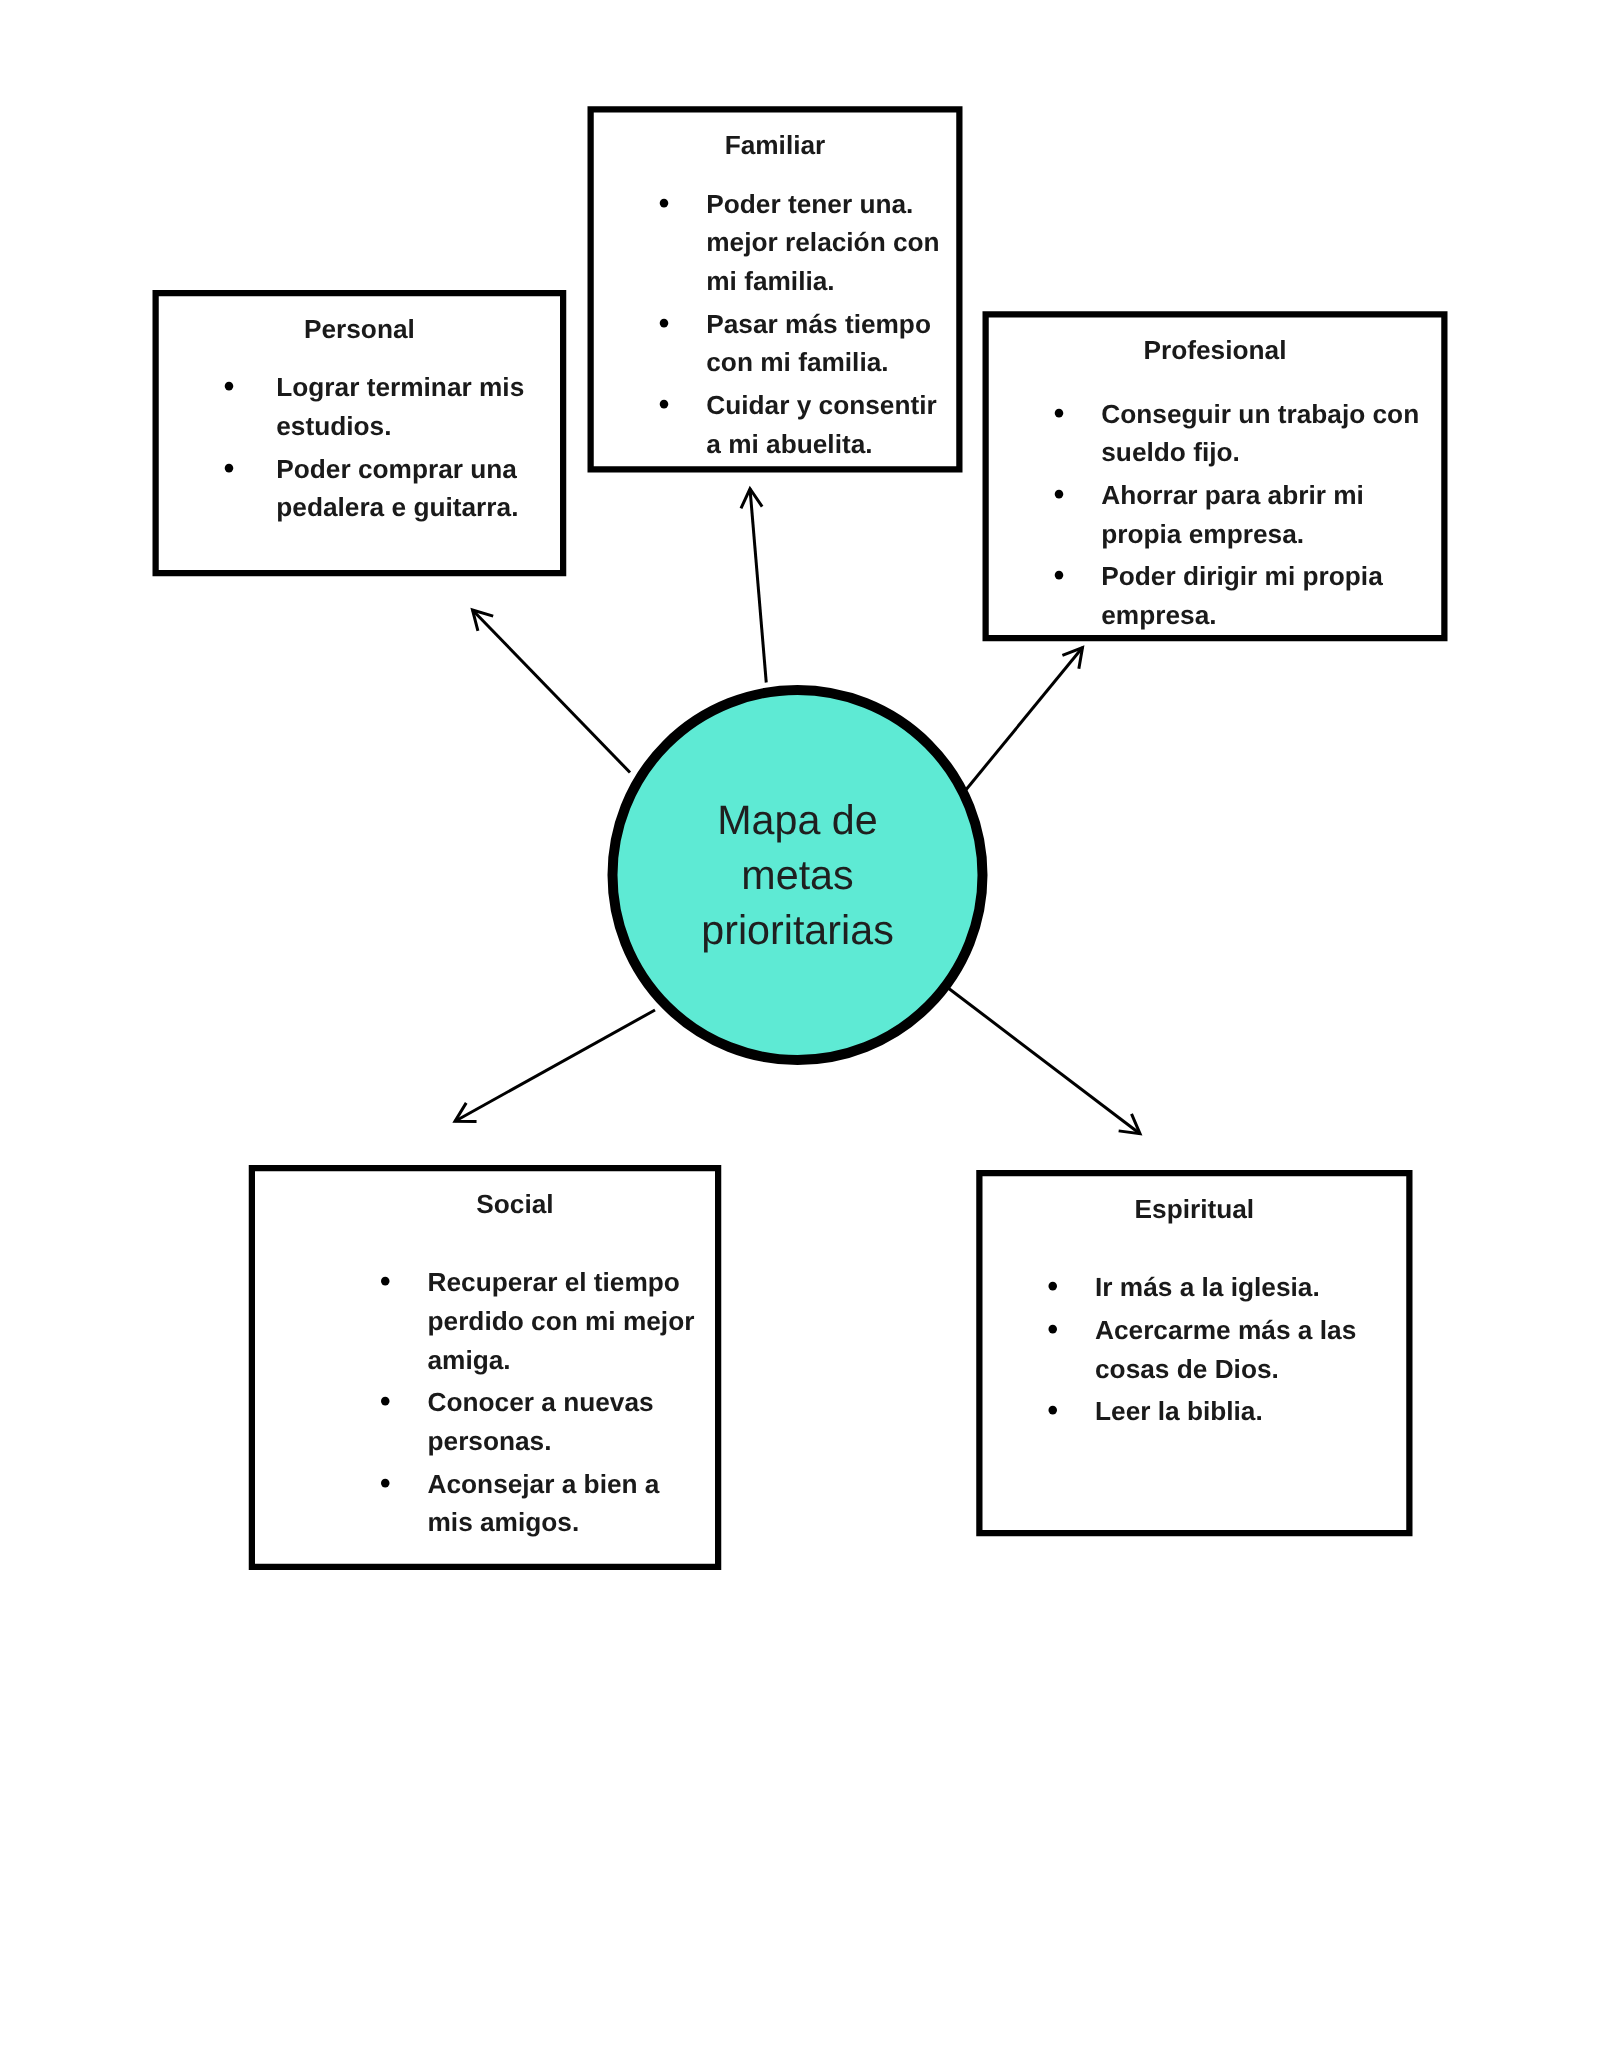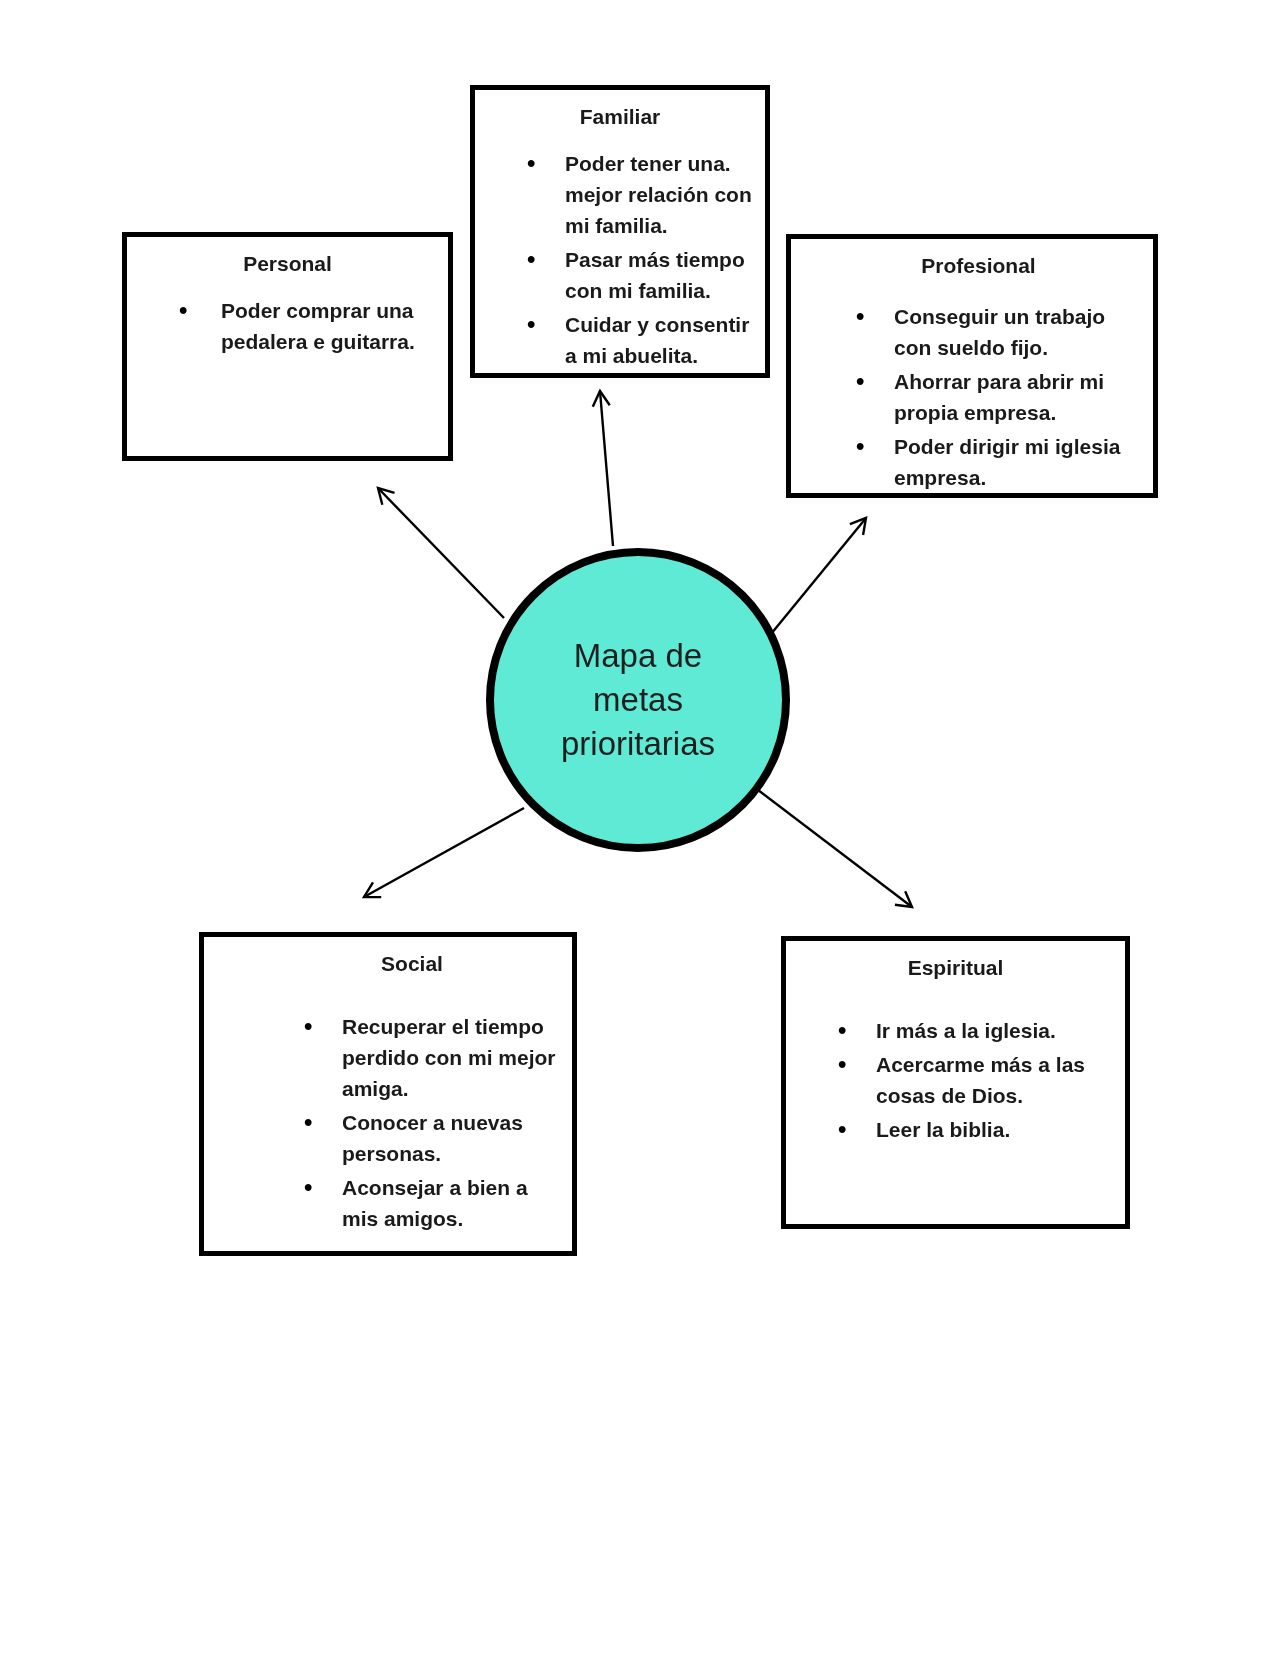--- a/index.html
+++ b/index.html
@@ -57,21 +57,21 @@
     content: "\2022";
     position: absolute;
     left: 52px;
     top: -1px;
     font-size: 24px;
     color: #000000;
   }
   .box-personal .goal-item { padding-left: 94px; }
   .box-familiar  { left: 470px; top: 85px;  width: 300px; height: 293px; }
   .box-personal  { left: 122px; top: 232px; width: 331px; height: 229px; }
-  .box-profesional { left: 786px; top: 234px; width: 372px; height: 264px; padding-left: 13px; }
+  .box-profesional { left: 786px; top: 249px; width: 372px; height: 264px; }
   .box-social    { left: 199px; top: 932px; width: 378px; height: 324px; padding-left: 48px; }
   .box-espiritual { left: 781px; top: 936px; width: 349px; height: 293px; }
   .hub-circle {
     position: absolute;
     left: 486px;
     top: 548px;
     width: 304px;
     height: 304px;
     box-sizing: border-box;
     border: 8px solid #000000;
@@ -110,30 +110,31 @@
     <div class="goal-list">
       <div class="goal-item">Poder tener una. mejor relación con mi familia.</div>
       <div class="goal-item">Pasar más tiempo con mi familia.</div>
       <div class="goal-item">Cuidar y consentir a mi abuelita.</div>
     </div>
   </div>
 
   <div class="goal-box box-personal gap-sm">
     <div class="goal-title">Personal</div>
     <div class="goal-list">
+      <div class="goal-item">Lograr terminar mis estudios.</div>
       <div class="goal-item">Poder comprar una pedalera e guitarra.</div>
     </div>
   </div>
 
   <div class="goal-box box-profesional gap-md">
     <div class="goal-title">Profesional</div>
     <div class="goal-list">
       <div class="goal-item">Conseguir un trabajo con sueldo fijo.</div>
       <div class="goal-item">Ahorrar para abrir mi propia empresa.</div>
-      <div class="goal-item">Poder dirigir mi iglesia empresa.</div>
+      <div class="goal-item">Poder dirigir mi propia empresa.</div>
     </div>
   </div>
 
   <div class="goal-box box-social gap-xl">
     <div class="goal-title">Social</div>
     <div class="goal-list">
       <div class="goal-item">Recuperar el tiempo perdido con mi mejor amiga.</div>
       <div class="goal-item">Conocer a nuevas personas.</div>
       <div class="goal-item">Aconsejar a bien a mis amigos.</div>
     </div>

